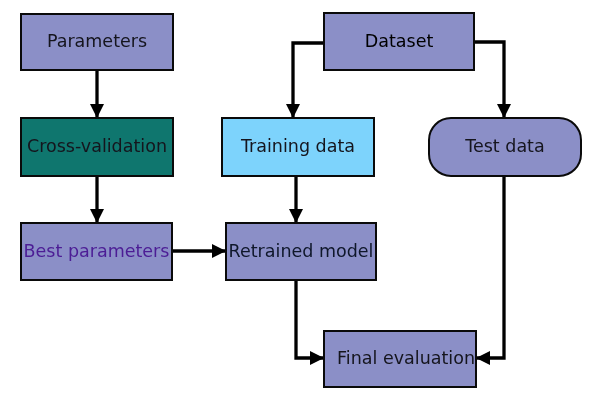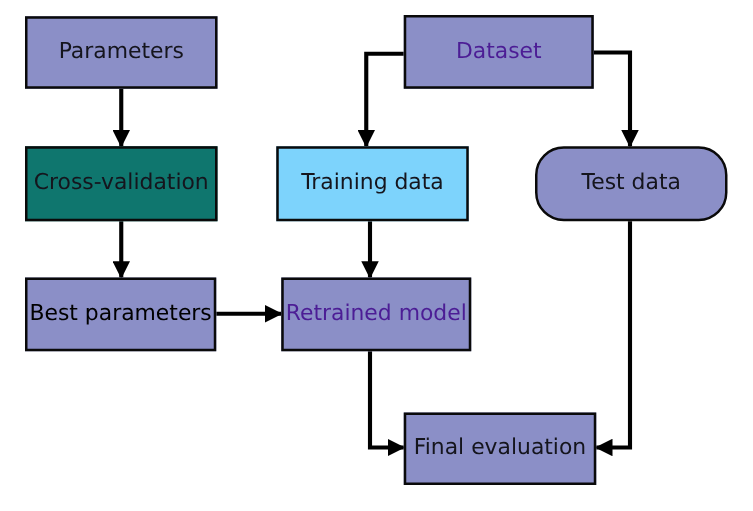--- a/index.html
+++ b/index.html
@@ -57,32 +57,32 @@
         <polyline points="504,177 504,358 477,358" fill="none" stroke="#000000" stroke-width="3.3" marker-end="url(#arrowhead)"></polyline>
       </g>
   </svg>
   <div id="node-layer">
       <div class="node" style="left: 20px; top: 13px; width: 154px; height: 58px; background: rgb(139, 143, 199); border-color: rgb(10, 10, 10); border-width: 2.5px; color: rgb(21, 21, 29);">
         <span>Parameters</span>
       </div>
       <div class="node" style="left: 20px; top: 117px; width: 154px; height: 60px; background: #0f766e; border-color: rgb(10, 10, 10); border-width: 2.5px; color: rgb(21, 21, 29);">
         <span>Cross-validation</span>
       </div>
-      <div class="node" style="left: 20px; top: 222px; width: 153px; height: 59px; background: rgb(139, 143, 199); border-color: rgb(10, 10, 10); border-width: 2.5px; color: #000000;">
+      <div class="node" style="left: 20px; top: 222px; width: 153px; height: 59px; background: rgb(139, 143, 199); border-color: rgb(10, 10, 10); border-width: 2.5px; color: #4c1d95;">
         <span>Best parameters</span>
       </div>
-      <div class="node" style="left: 323px; top: 12px; width: 152px; height: 59px; background: rgb(139, 143, 199); border-color: rgb(10, 10, 10); border-width: 2.5px; color: #4c1d95;">
+      <div class="node" style="left: 323px; top: 12px; width: 152px; height: 59px; background: rgb(139, 143, 199); border-color: rgb(10, 10, 10); border-width: 2.5px; color: #000000;">
         <span>Dataset</span>
       </div>
       <div class="node" style="left: 221px; top: 117px; width: 154px; height: 60px; background: #7dd3fc; border-color: rgb(10, 10, 10); border-width: 2.5px; color: rgb(21, 21, 29);">
         <span>Training data</span>
       </div>
       <div class="node" style="left: 428px; top: 117px; width: 154px; height: 60px; background: rgb(139, 143, 199); border-color: rgb(10, 10, 10); border-width: 2.5px; color: rgb(21, 21, 29); border-radius: 23px;">
         <span>Test data</span>
       </div>
-      <div class="node" style="left: 225px; top: 222px; width: 152px; height: 59px; background: rgb(139, 143, 199); border-color: rgb(10, 10, 10); border-width: 2.5px; color: #4c1d95;">
+      <div class="node" style="left: 225px; top: 222px; width: 152px; height: 59px; background: rgb(139, 143, 199); border-color: rgb(10, 10, 10); border-width: 2.5px; color: #0f172a;">
         <span>Retrained model</span>
       </div>
-      <div class="node" style="left: 323px; top: 330px; width: 154px; height: 58px; background: rgb(139, 143, 199); border-color: rgb(10, 10, 10); border-width: 2.5px; color: rgb(21, 21, 29);">
+      <div class="node" style="left: 323px; top: 330px; width: 154px; height: 58px; background: rgb(139, 143, 199); border-color: rgb(10, 10, 10); border-width: 2.5px; color: rgb(21, 21, 29); justify-content: flex-end;">
         <span>Final evaluation</span>
       </div>
     </div>
 </div>
 
 </body></html>

